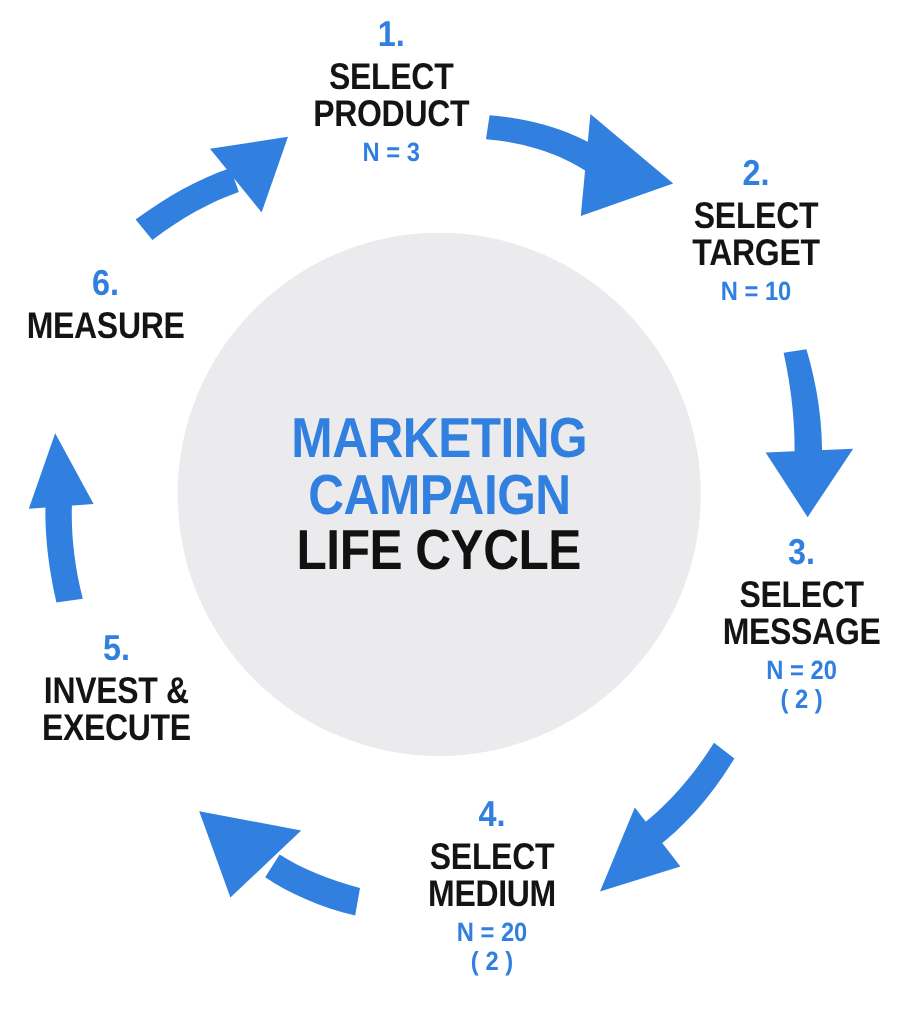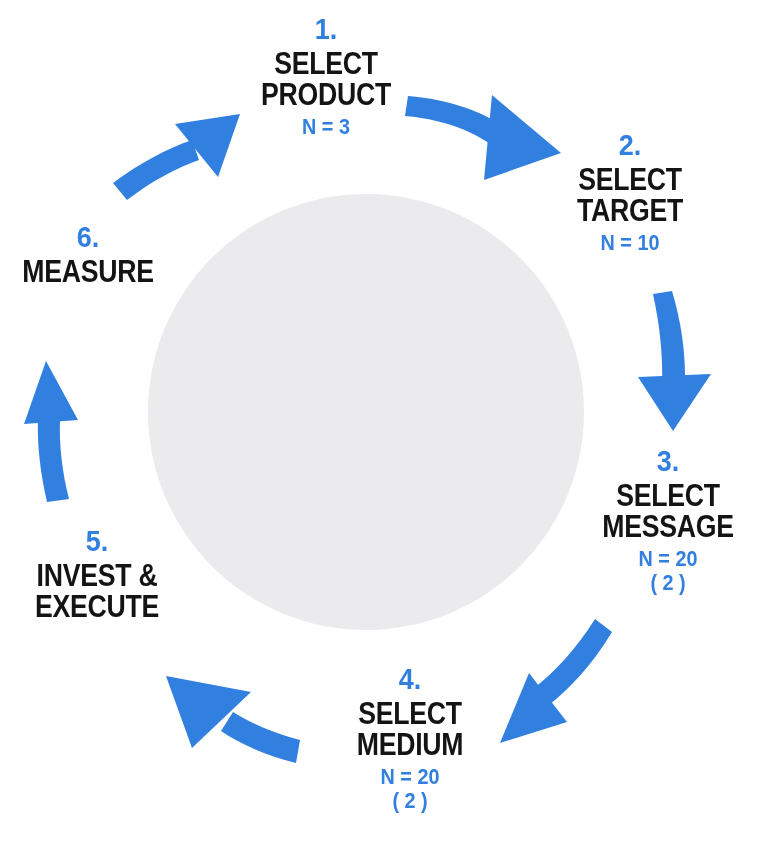--- a/index.html
+++ b/index.html
@@ -139,20 +139,25 @@
     </g>
 
     <g fill="#3180e0">
       <path d="M113,183 C140,163 166,149 192,140 L199,160 C176,168 152,181 127,200 Z"></path>
       <path d="M175,124 L240,114 L218,177 Z"></path>
     </g>
   </svg>
 
   <div class="hub"></div>
 
+  <div class="hub-text">
+    <span class="hub-line blue">MARKETING</span>
+    <span class="hub-line blue">CAMPAIGN</span>
+    <span class="hub-line black">LIFE CYCLE</span>
+  </div>
 
   <div class="node" id="node-1">
     <span class="num">1.</span>
     <span class="label">SELECT</span>
     <span class="label">PRODUCT</span>
     <span class="nval">N = 3</span>
   </div>
 
   <div class="node" id="node-2">
     <span class="num">2.</span>

